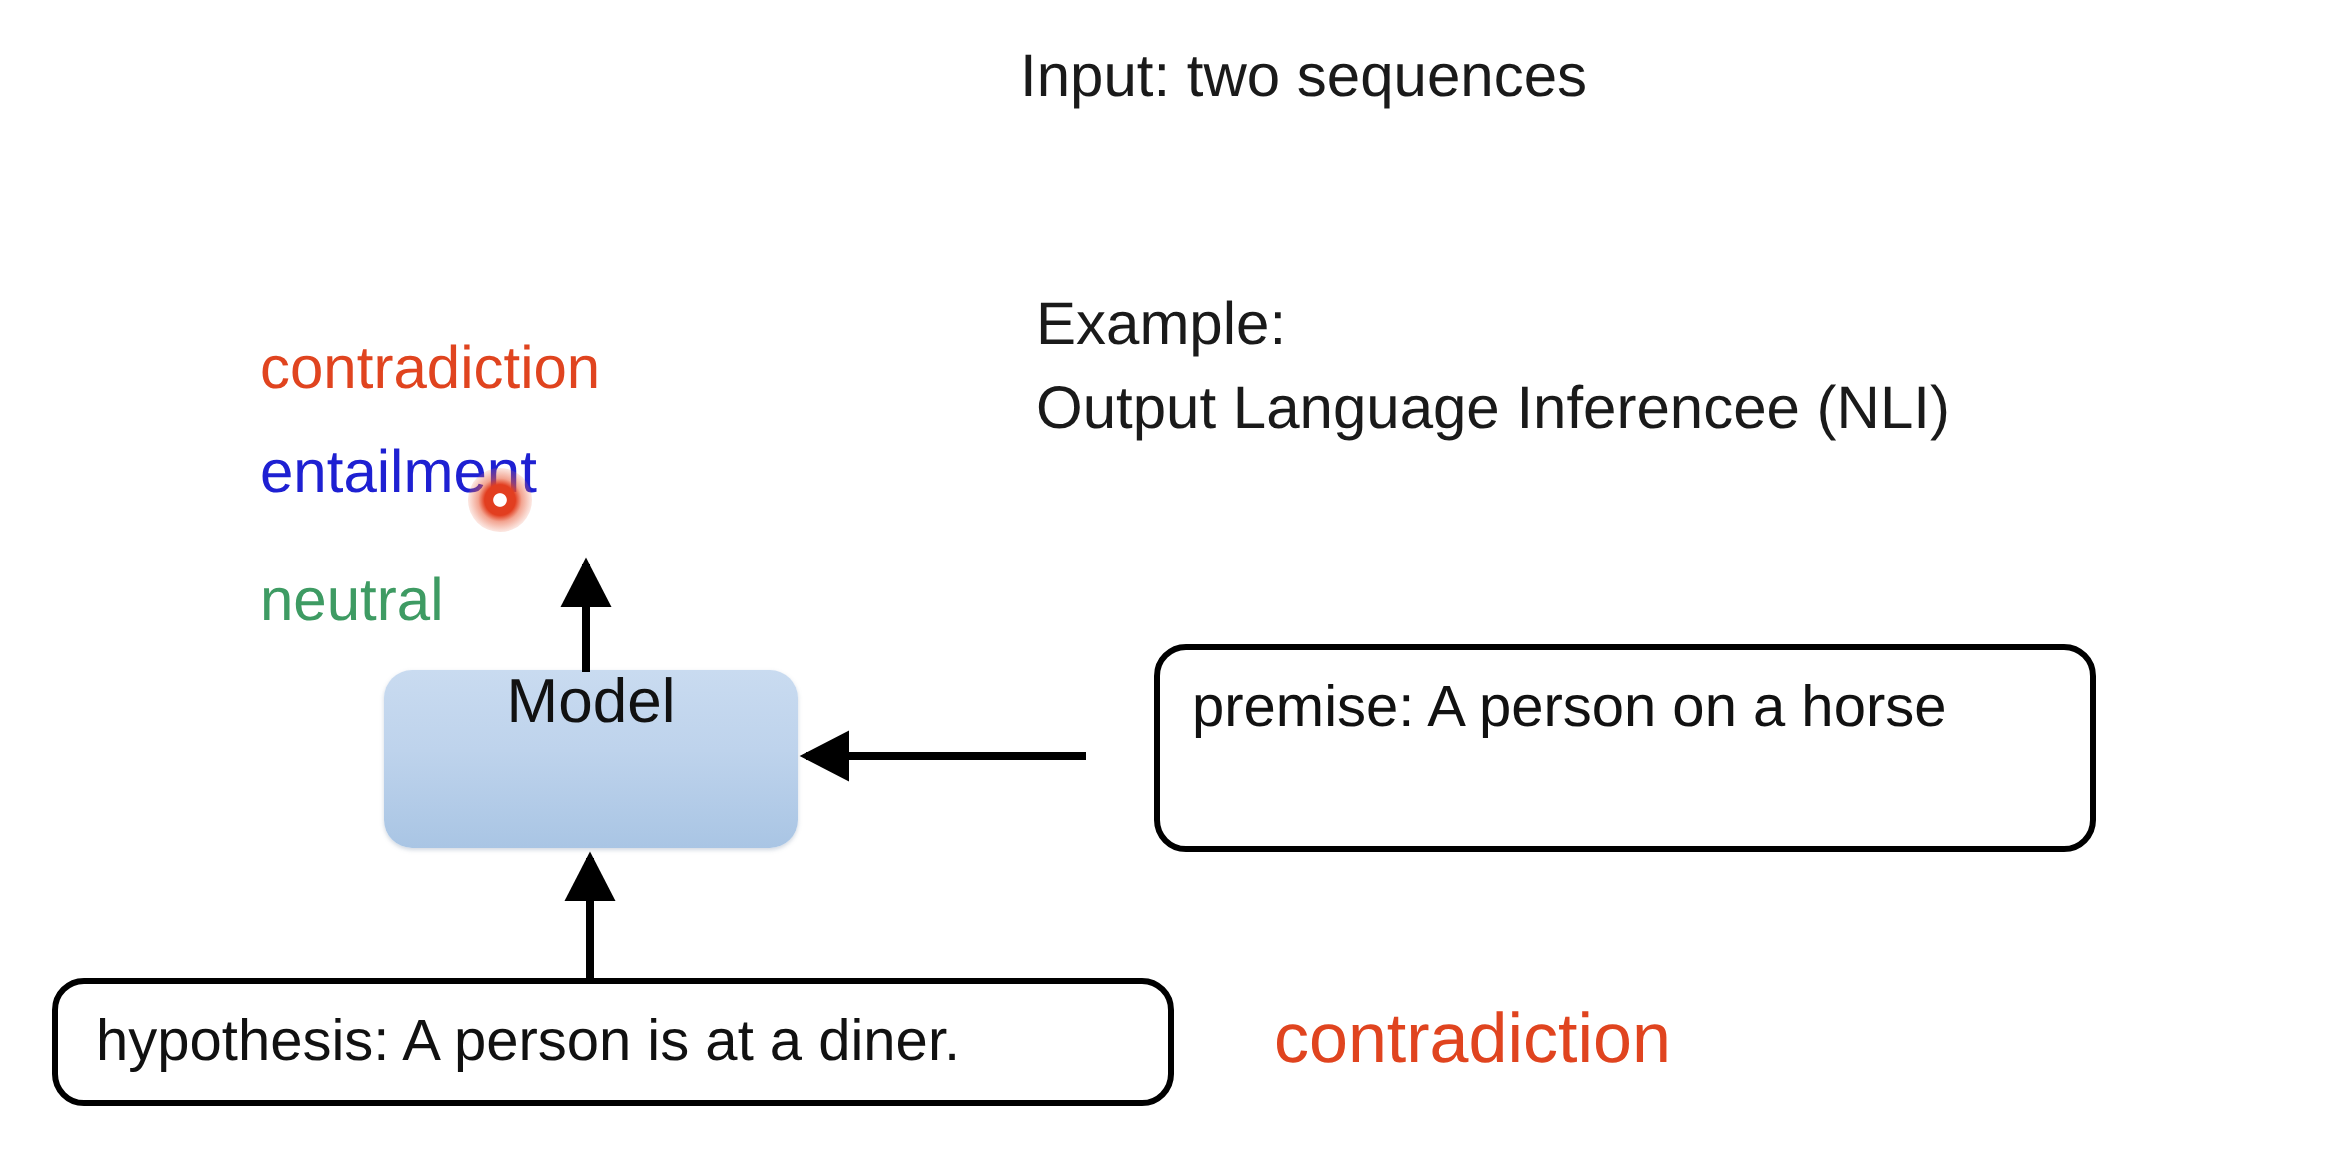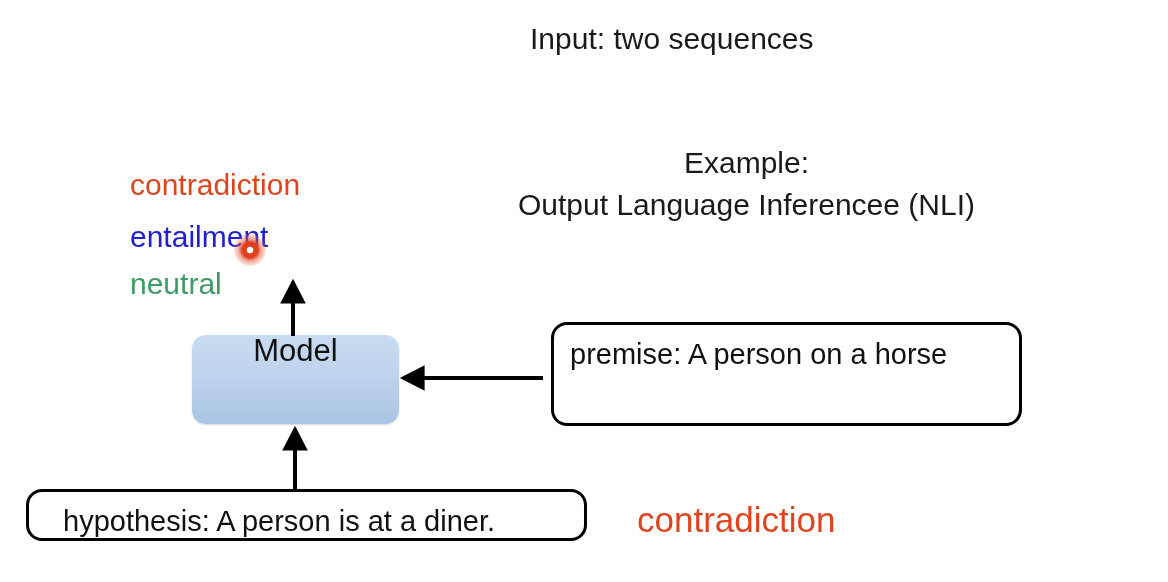--- a/index.html
+++ b/index.html
@@ -20,34 +20,34 @@
 
   
   .note {
     position: absolute;
     color: #1a1a1a;
     font-size: 30px;
     line-height: 42px;
     white-space: nowrap;
     font-family: "Liberation Sans", sans-serif;
   }
-  #note-io   { left: 530px; top: 18px; }
-  #note-ex   { left: 518px; top: 142px; text-align: center; }
+  #note-io   { left: 510px; top: 18px; }
+  #note-ex   { left: 518px; top: 142px; }
 
   
   .class-label {
     position: absolute;
     font-size: 30px;
     line-height: 30px;
     white-space: nowrap;
     font-family: "Liberation Sans", sans-serif;
   }
   #label-contradiction { left: 130px; top: 170px; }
   #label-entailment    { left: 130px; top: 222px; }
-  #label-neutral       { left: 130px; top: 269px; }
+  #label-neutral       { left: 130px; top: 286px; }
 
   
   #cursor-dot {
     position: absolute;
     left: 234px;
     top: 234px;
     width: 32px;
     height: 32px;
     border-radius: 50%;
     background: radial-gradient(circle at 50% 50%,
@@ -86,34 +86,34 @@
   .outline-box {
     position: absolute;
     box-sizing: border-box;
     background: #ffffff;
     border: 3px solid #000000;
     border-radius: 16px;
     color: #111111;
     font-family: "Liberation Sans", sans-serif;
   }
   #premise-box {
-    left: 551px;
+    left: 577px;
     top: 322px;
     width: 471px;
     height: 104px;
     padding: 8px 14px 1px 16px;
     font-size: 29px;
     line-height: 42px;
   }
   #hypothesis-box {
     left: 26px;
     top: 489px;
     width: 561px;
-    height: 52px;
-    padding: 0 34px;
+    height: 64px;
+    padding: 0 19px;
     font-size: 29px;
     line-height: 58px;
     white-space: nowrap;
   }
 
   
   #verdict-contradiction {
     position: absolute;
     left: 637px;
     top: 499px;

